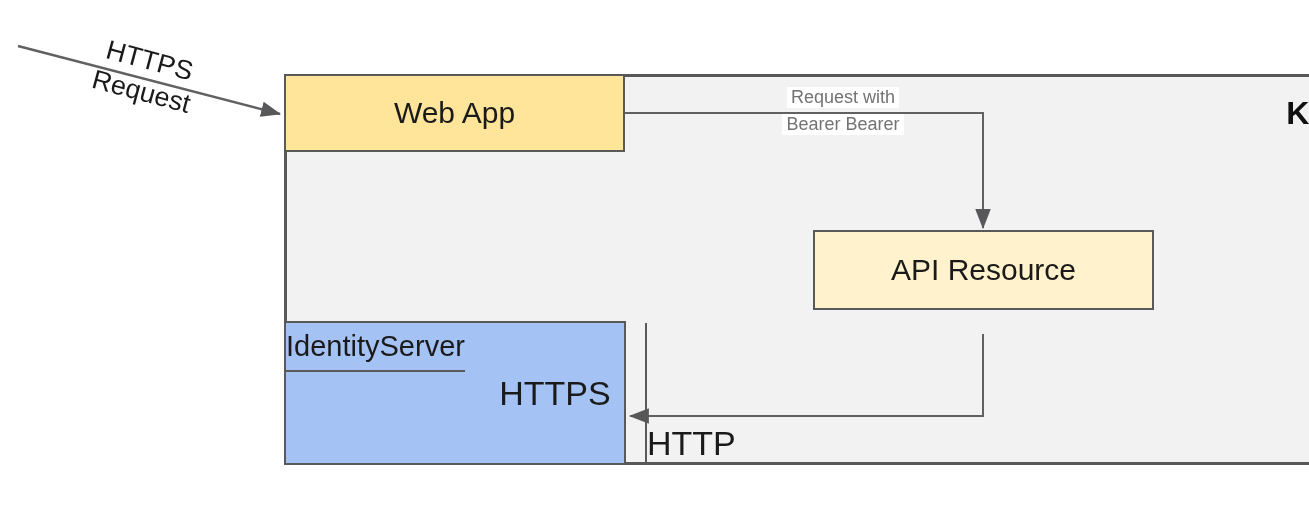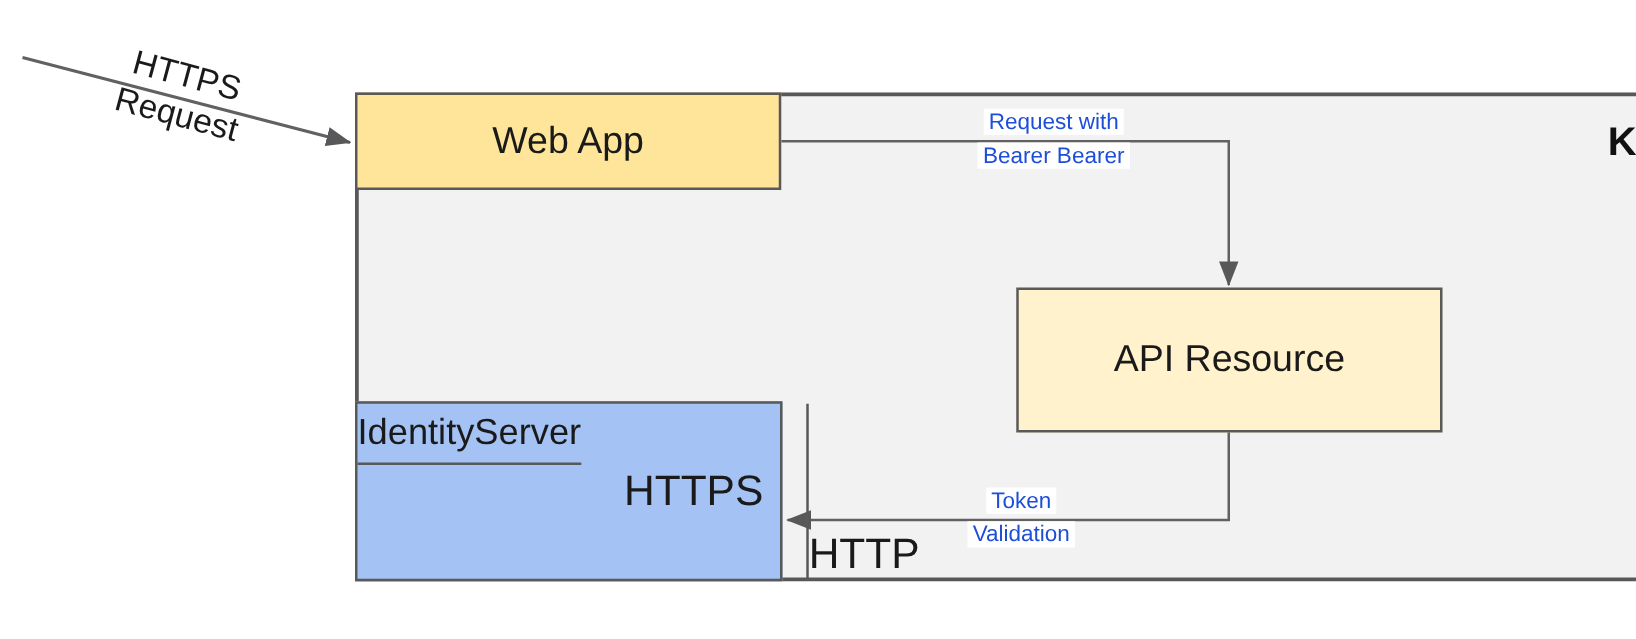--- a/index.html
+++ b/index.html
@@ -51,21 +51,21 @@
     color: #1a1a1a;
   }
   .node-webapp {
     left: 284px; top: 74px;
     width: 341px; height: 78px;
     background: #FFE599;
     font-size: 30px;
   }
   .node-api {
     left: 813px; top: 230px;
-    width: 341px; height: 116px;
+    width: 341px; height: 80px;
     background: #FFF2CC;
     font-size: 30px;
   }
   .node-identity {
     position: absolute;
     left: 284px; top: 321px;
     width: 342px; height: 144px;
     background: #A4C2F4;
     border: 2px solid #595959;
     display: flex;
@@ -91,21 +91,21 @@
   .cell-http  { flex: 1; align-items: flex-end; }
   
   .edge-label {
     position: absolute;
     display: flex;
     flex-direction: column;
     align-items: center;
     z-index: 4;
     font-size: 18px;
     line-height: 21px;
-    color: #1d4ed8;
+    color: #737373;
   }
   .edge-label span {
     background: #ffffff;
     padding: 0 4px;
     display: inline-block;
   }
   .edge-label.bearer { left: 763px; top: 87px; width: 160px; gap: 6px; }
   .edge-label.tokenv { left: 737px; top: 390px; width: 160px; gap: 6px; }
   
   .https-request-label {
@@ -165,21 +165,17 @@
         <span>HTTP</span>
       </div>
     </div>
   </div>
 
   <div class="edge-label bearer">
     <span>Request with</span>
     <span>Bearer Bearer</span>
   </div>
 
-  <div class="edge-label tokenv">
-    <span>Token</span>
-    <span>Validation</span>
-  </div>
 
   <div class="https-request-label">HTTPS
 Request</div>
 
 </div>
 
 </body></html>

